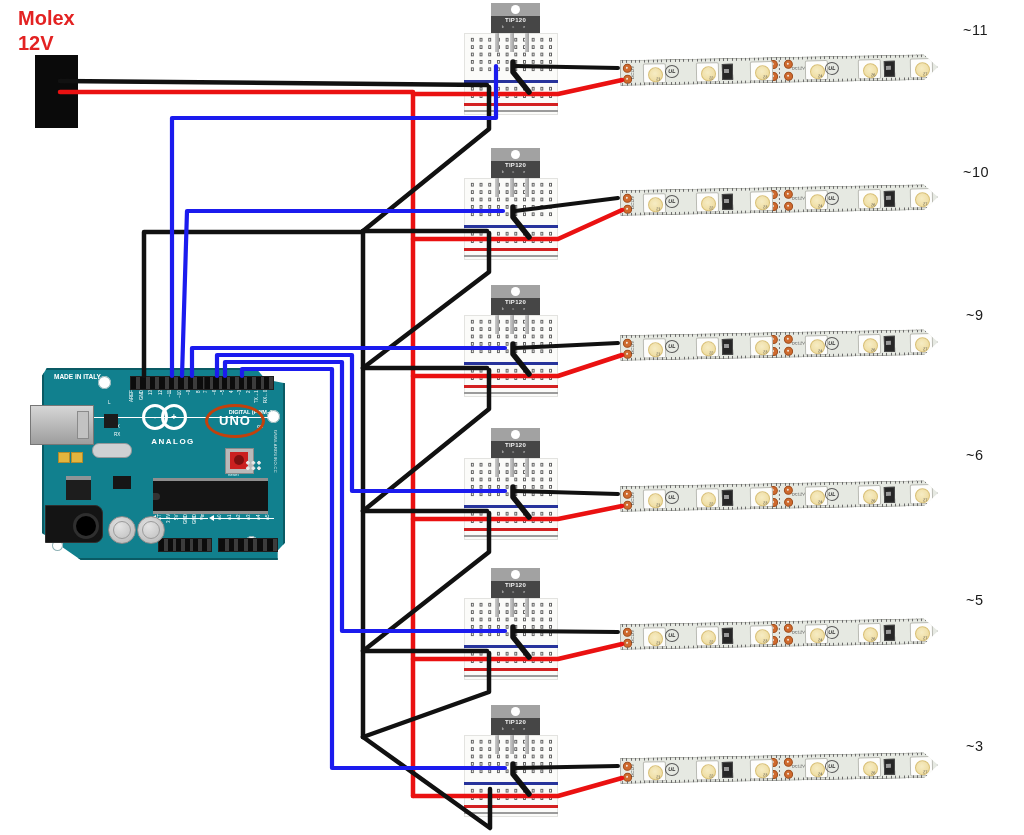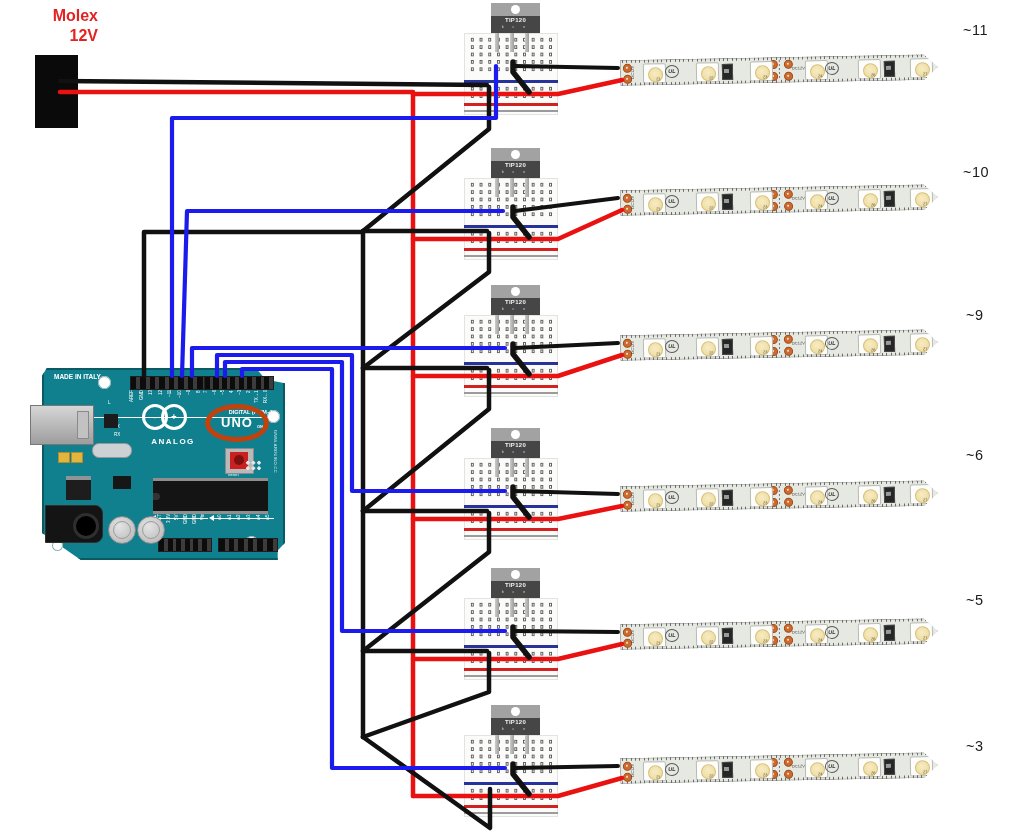--- a/index.html
+++ b/index.html
@@ -1,22 +1,22 @@
 <!DOCTYPE html>
 <html><head>
 <meta charset="utf-8">
 <style>
   html,body{margin:0;padding:0;background:#fff;}
   #stage{position:relative;width:1024px;height:835px;background:#ffffff;overflow:hidden;
          font-family:"Liberation Sans", sans-serif;}
   #wires{position:absolute;left:0;top:0;z-index:30;pointer-events:none;}
 
   
-  .molex-label{position:absolute;left:18px;top:6px;width:80px;text-align:right;z-index:5;
-    color:#e32222;font-size:16px;font-weight:600;line-height:1.25;}
+  .molex-label{position:absolute;left:18px;top:6px;width:80px;text-align:left;z-index:5;
+    color:#e32222;font-size:20px;font-weight:600;line-height:1.25;}
   .molex-box{position:absolute;left:35px;top:55px;width:43px;height:73px;background:#0a0a0a;z-index:5;}
 
   
   .pwm-label{position:absolute;z-index:40;font-size:14.5px;color:#1a1a1a;letter-spacing:.5px;}
 
   
   .module{position:absolute;width:94px;height:112px;z-index:10;}
   .bb{position:absolute;left:0;top:30px;width:94px;height:82px;background:#fbfbf9;
       box-shadow:inset 0 0 0 1px #e3e3e0;}
   .bb-holes{position:absolute;left:4px;width:87px;
@@ -102,21 +102,21 @@
   .on-lbl{left:215px;top:57px;font-size:4px;font-weight:bold;}
   .tx-lbl{left:72px;top:57px;font-size:4.5px;}
   .rx-lbl{left:72px;top:65px;font-size:4.5px;}
   .l-lbl{left:66px;top:33px;font-size:4.5px;}
   .reset-lbl{left:186px;top:106px;font-size:3.5px;}
   .website{left:231px;top:62px;font-size:4px;color:#dfe9ea;writing-mode:vertical-rl;letter-spacing:.4px;}
   .lg-c{position:absolute;top:36px;width:20px;height:20px;border:3px solid #fff;border-radius:50%;
       color:#fff;text-align:center;font-size:9px;font-weight:bold;line-height:20px;}
   .lg-c1{left:100px;}  .lg-c2{left:119px;}
   .brand-lbl{left:97px;top:70px;width:68px;text-align:center;font-size:8px;font-weight:bold;letter-spacing:1.5px;}
-  .uno-oval{position:absolute;left:163px;top:36px;width:54px;height:28px;border:5px solid #c2410c;border-radius:50%;
+  .uno-oval{position:absolute;left:163px;top:36px;width:54px;height:28px;border:3px solid #c2410c;border-radius:50%;
       color:#fff;text-align:center;font-size:13px;font-weight:bold;line-height:28px;letter-spacing:1px;}
   .usb{position:absolute;left:-12px;top:37px;width:62px;height:38px;z-index:3;
       background:linear-gradient(180deg,#d6d6d6,#9d9d9d);border:1px solid #767676;}
   .usb::after{content:"";position:absolute;right:4px;top:5px;bottom:5px;width:10px;background:#c2c2c2;border:1px solid #8a8a8a;}
   .jack{position:absolute;left:3px;top:137px;width:56px;height:36px;z-index:3;background:#141414;
       border-radius:0 8px 8px 0;border:1px solid #2e2e2e;}
   .jack::after{content:"";position:absolute;right:3px;top:50%;width:20px;height:20px;margin-top:-11px;
       background:#000;border:3px solid #2f2f2f;border-radius:50%;}
   .crystal{position:absolute;left:50px;top:75px;width:38px;height:13px;background:#ced1d3;
       border:1px solid #94989b;border-radius:7px;}

